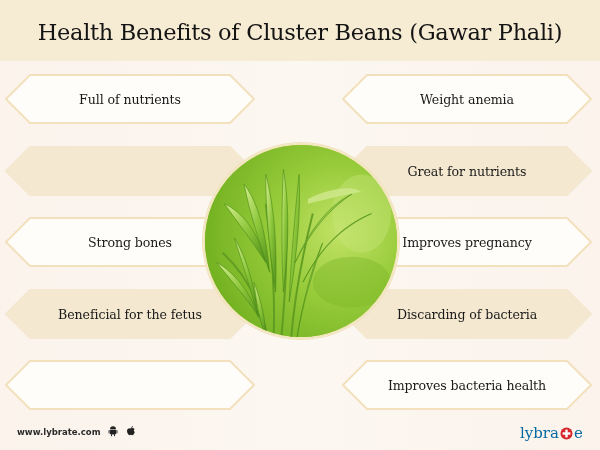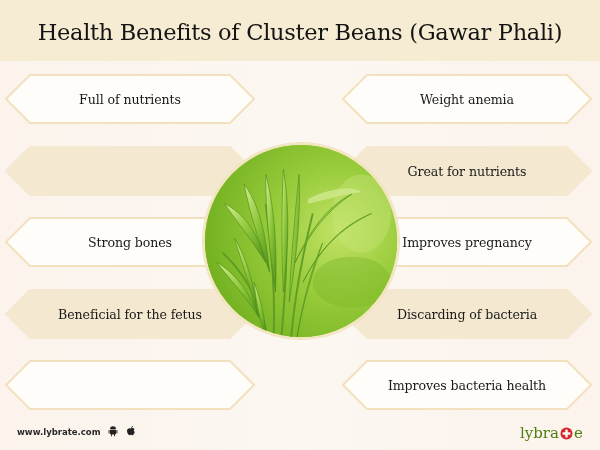--- a/index.html
+++ b/index.html
@@ -60,21 +60,21 @@
     .footer-url {
       position: absolute; left: 17px; top: 425px;
       font-family: "DejaVu Sans", sans-serif;
       font-size: 8.5px; font-weight: bold; color: #2a2a2a;
       display: flex; align-items: flex-end; gap: 6px;
     }
     .footer-url .icon { display: inline-flex; width: 12px; height: 12px; }
     .brand {
       position: absolute; left: 520px; top: 424px;
       font-family: "DejaVu Serif", serif;
-      font-size: 15px; color: #4d7c0f;
+      font-size: 15px; color: #0369a1;
       display: flex; align-items: center;
     }
     .brand .plus {
       display: inline-flex; width: 13px; height: 13px; margin: 0 1px;
     }
   </style>
 </head>
 <body>
 
 <div class="header">

